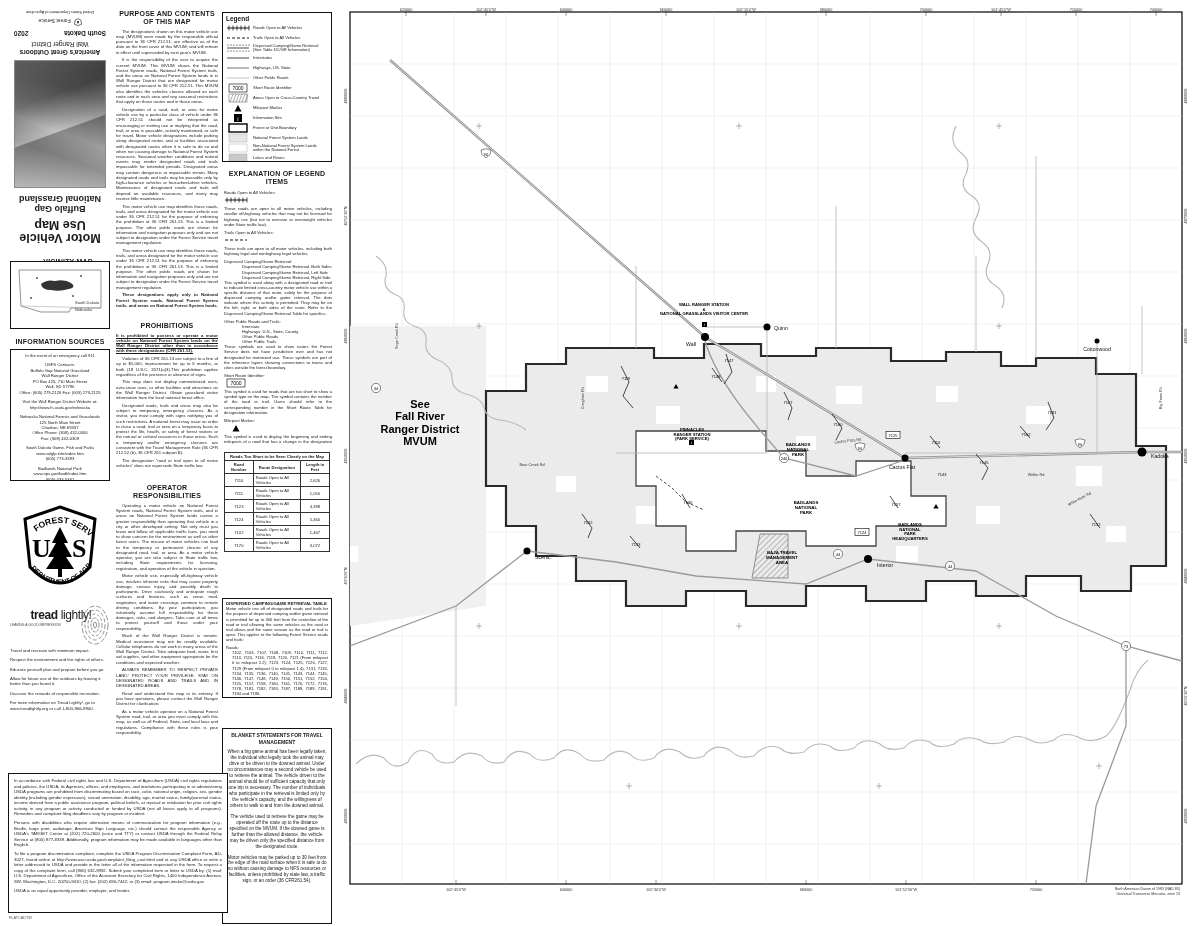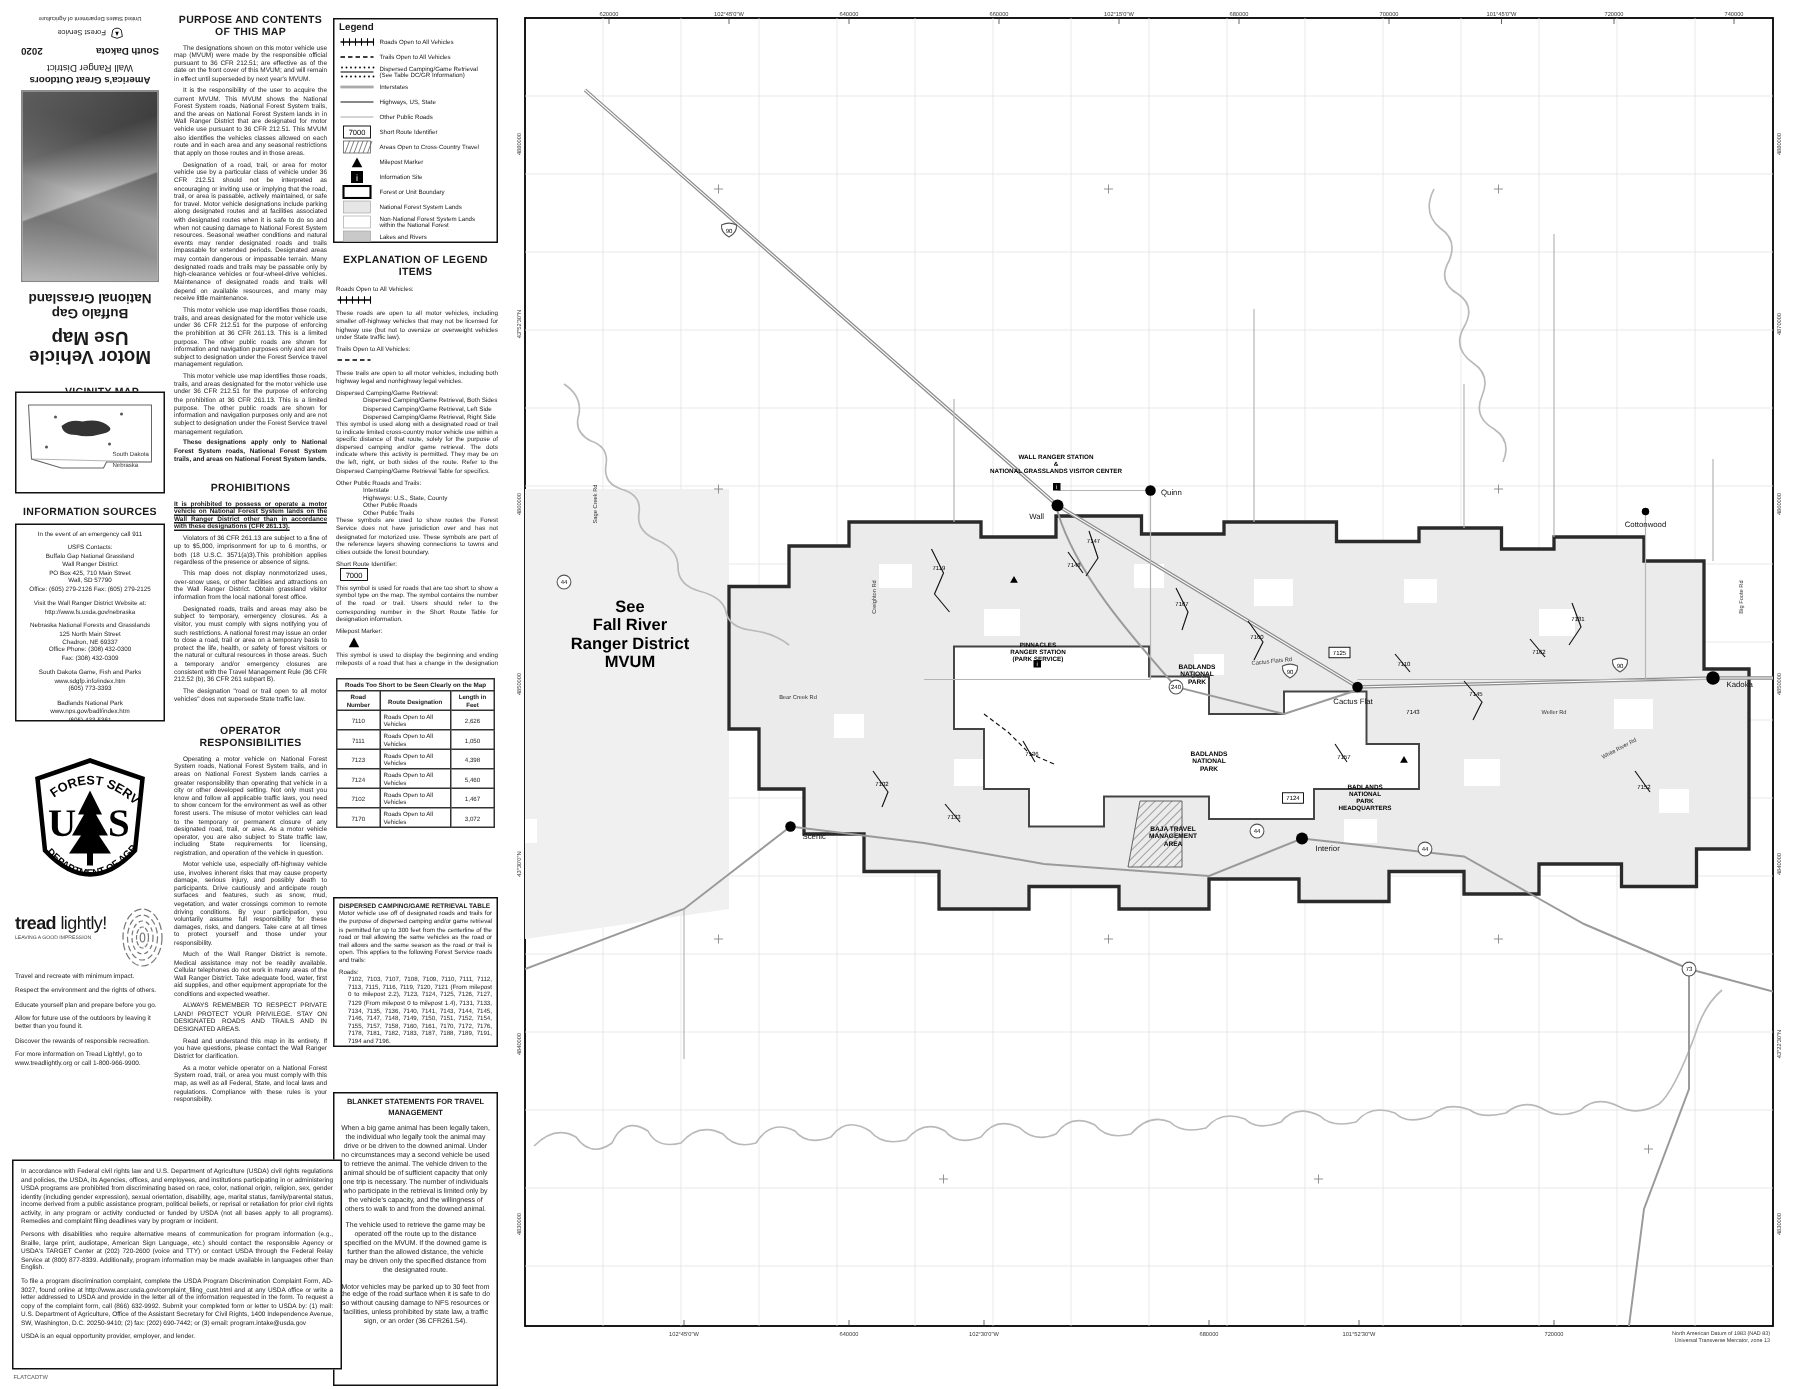--- a/index.html
+++ b/index.html
@@ -31,21 +31,21 @@
   .cover .usda { font-size:3.9px; text-align:center; margin-top:2px; color:#222; }
 
   .vicinity-head { position:absolute; left:8px; top:250px; width:104px; }
   .vicinity-box { position:absolute; left:10px; top:261px; width:100px; height:68px; }
   .info-head { position:absolute; left:8px; top:338px; width:104px; }
   .info-box { position:absolute; left:10px; top:349px; width:100px; height:132px; padding:3px 2px; font-size:4.2px; line-height:1.3; text-align:center; overflow:hidden; }
   .info-box .grp { margin-bottom:4px; }
 
   .shield-wrap { position:absolute; left:22px; top:505px; width:76px; height:96px; }
   .tread-wrap { position:absolute; left:10px; top:608px; width:102px; height:44px; }
-  .tread-text { font-size:12px; letter-spacing:-0.4px; }
+  .tread-text { font-size:12px; letter-spacing:-0.4px;text-align:center; }
   .tread-text b { font-weight:bold; }
   .tread-tag { font-size:3.4px; color:#444; margin-top:1px; }
   .thumb { position:absolute; right:0; top:-6px; width:34px; height:46px; }
   .principles { position:absolute; left:10px; top:648px; width:102px; font-size:4.3px; line-height:1.25; }
   .principles div { margin-bottom:4px; }
 
   .usda-box { position:absolute; left:8px; top:773px; width:220px; height:140px; padding:4px 5px; font-size:4.3px; line-height:1.28; text-align:justify; overflow:hidden; }
   .usda-box p { margin-bottom:3.5px; }
   .doc-code { position:absolute; left:9px; top:916px; font-size:3.8px; color:#555; }
 

